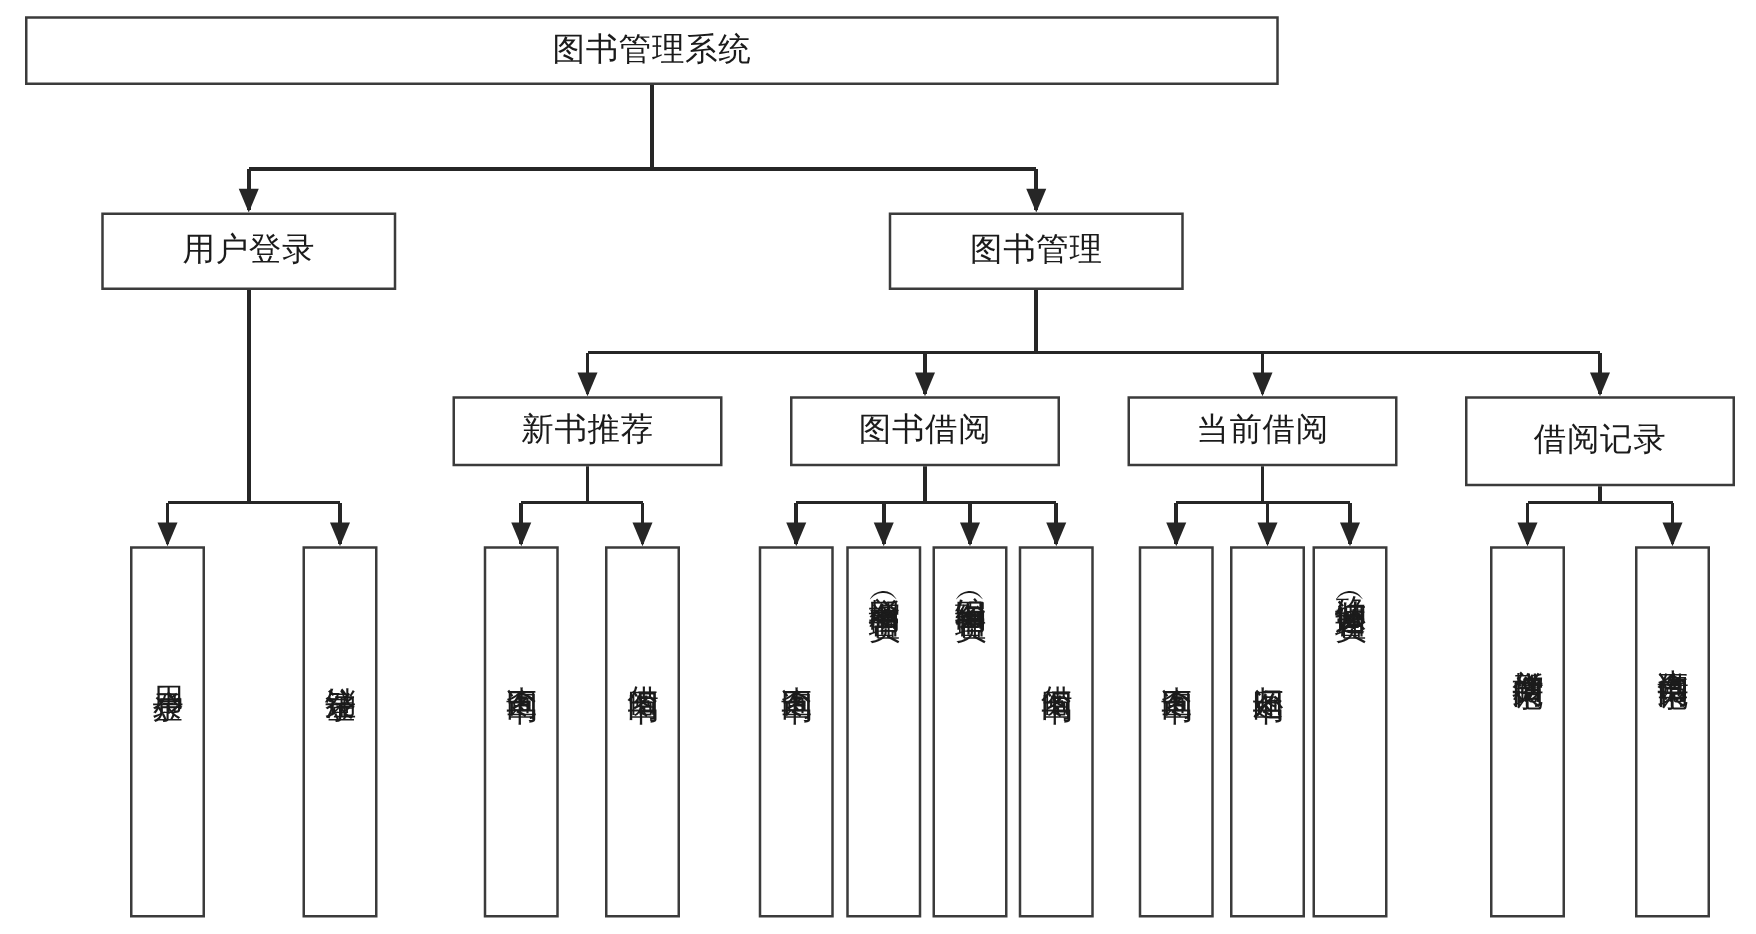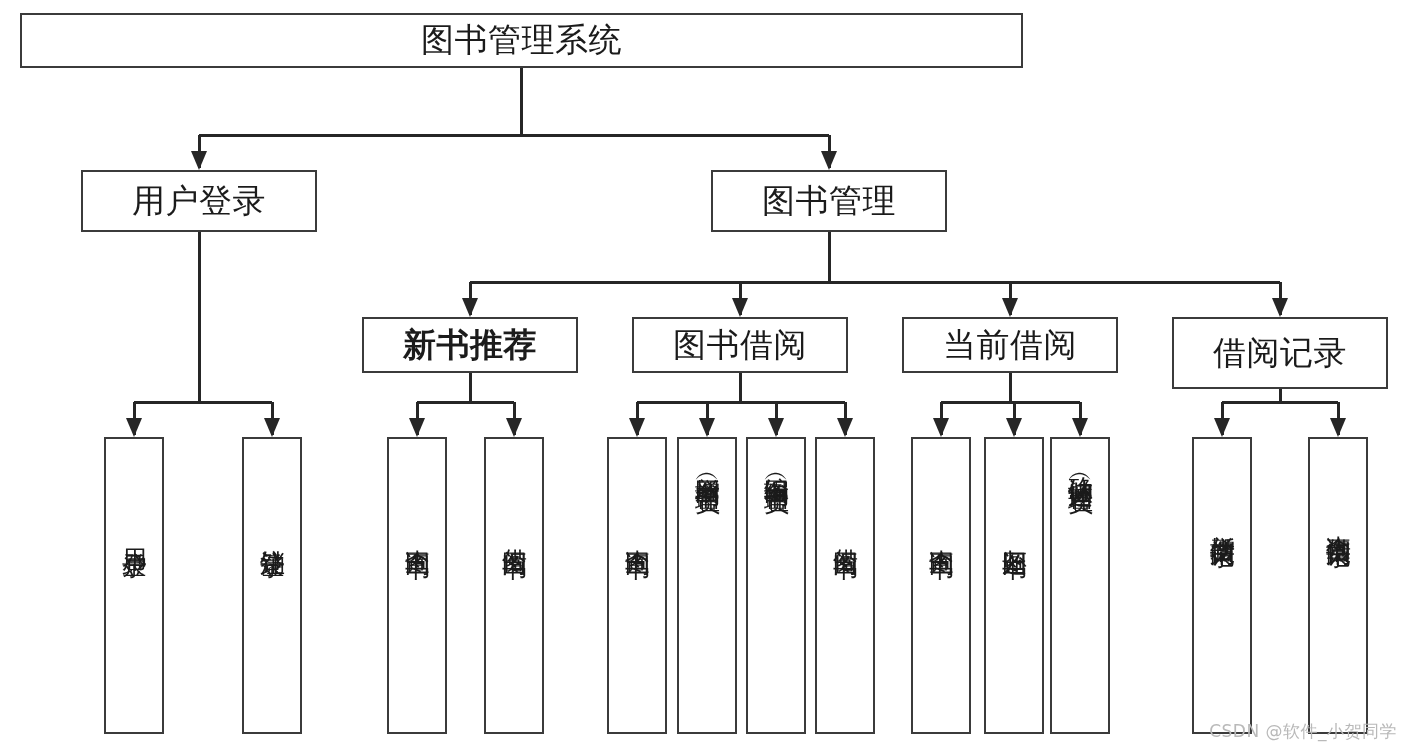--- a/index.html
+++ b/index.html
@@ -38,21 +38,21 @@
     z-index: 2;
   }
   .node .label {
     line-height: 1.05;
     letter-spacing: 0.5px;
     white-space: pre;
   }
   .node-root .label,
   .node-l2 .label,
   .node-l3 .label {
-    font-size: 33px;
+    font-size: 26px;
   }
   .node-leaf {
     align-items: flex-start;
     padding-top: 14px;
   }
   .node-leaf .label {
     writing-mode: vertical-rl;
     text-orientation: upright;
     font-size: 25px;
     line-height: 1.12;
@@ -143,21 +143,21 @@
   <div id="nodes-layer">
       <div class="node node-root" style="left: 20px; top: 13px; width: 1003px; height: 55px;">
         <span class="label">图书管理系统</span>
       </div>
       <div class="node node-l2" style="left: 81px; top: 170px; width: 236px; height: 62px;">
         <span class="label">用户登录</span>
       </div>
       <div class="node node-l2" style="left: 711px; top: 170px; width: 236px; height: 62px;">
         <span class="label">图书管理</span>
       </div>
-      <div class="node node-l3" style="left: 362px; top: 317px; width: 216px; height: 56px; font-weight: bold;">
+      <div class="node node-l3" style="left: 362px; top: 317px; width: 216px; height: 56px;">
         <span class="label">新书推荐</span>
       </div>
       <div class="node node-l3" style="left: 632px; top: 317px; width: 216px; height: 56px; justify-content: center;">
         <span class="label">图书借阅</span>
       </div>
       <div class="node node-l3" style="left: 902px; top: 317px; width: 216px; height: 56px;">
         <span class="label">当前借阅</span>
       </div>
       <div class="node node-l3" style="left: 1172px; top: 317px; width: 216px; height: 72px;">
         <span class="label">借阅记录</span>
@@ -196,14 +196,13 @@
         <span class="label">确认归还（管理员）</span>
       </div>
       <div class="node node-leaf leaf-mid" style="left: 1192px; top: 437px; width: 60px; height: 297px;">
         <span class="label">新增借阅记录</span>
       </div>
       <div class="node node-leaf leaf-mid" style="left: 1308px; top: 437px; width: 60px; height: 297px;">
         <span class="label">查询借阅记录</span>
       </div>
     </div>
 
-  <div id="watermark">CSDN @软件_小贺同学</div>
 </div>
 
 </body></html>

